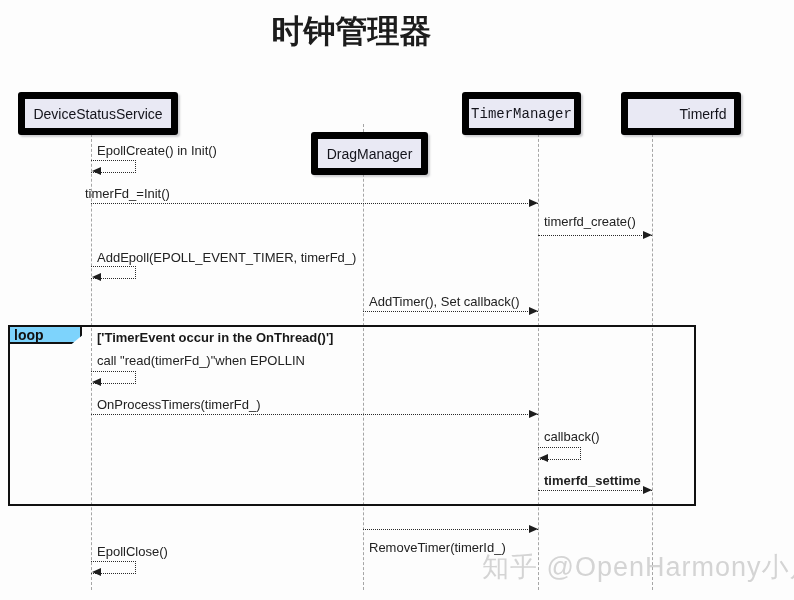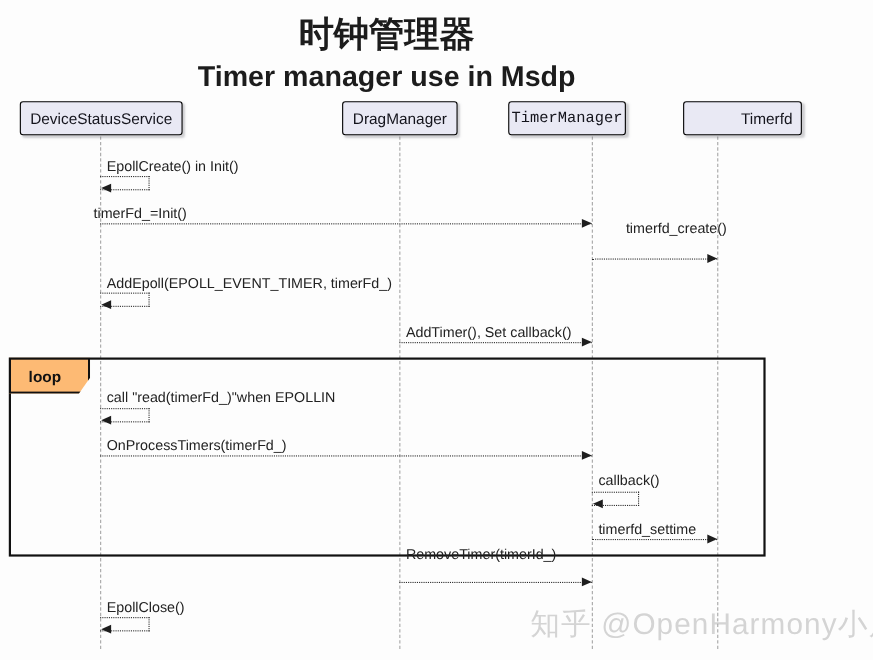--- a/index.html
+++ b/index.html
@@ -5,100 +5,100 @@
   html,body{margin:0;padding:0;background:#ffffff;}
   .stage{
     position:relative;width:794px;height:600px;background:#fdfdfd;overflow:hidden;
     font-family:"Liberation Sans", sans-serif;color:#1c1c1c;
   }
   .title{position:absolute;left:8px;top:12px;width:687px;text-align:center;font-weight:bold;line-height:1.2;}
   .title .zh{font-size:32px;}
   .title .en{font-size:26px;margin-top:4px;}
   .lifeline{position:absolute;top:124px;height:466px;width:0;border-left:1px dashed #a6a6a6;z-index:1;}
   .participant{
-    position:absolute;top:92px;height:29px;background:#e9e9f4;border:1px solid #000000;border-radius:3px;
+    position:absolute;top:92px;height:29px;background:#e9e9f4;border:7px solid #000000;border-radius:3px;
     box-shadow:2px 2px 2px rgba(120,120,130,0.35);display:flex;align-items:center;justify-content:center;
     font-size:14px;color:#14141c;z-index:3;
   }
   .msg-label{position:absolute;font-size:13px;color:#222222;white-space:nowrap;z-index:4;}
   .msg-line{position:absolute;height:0;border-top:1px dotted #2a2a2a;z-index:2;}
   .self-loop{position:absolute;width:44px;height:11px;border:1px dotted #2a2a2a;border-left:none;z-index:2;}
   .arrow-right{position:absolute;width:0;height:0;border-top:4px solid transparent;border-bottom:4px solid transparent;border-left:9px solid #1d1d1d;z-index:4;}
   .arrow-left{position:absolute;width:0;height:0;border-top:4px solid transparent;border-bottom:4px solid transparent;border-right:9px solid #1d1d1d;z-index:4;}
   .loop-frame{position:absolute;left:8px;top:325px;width:684px;height:177px;border:2px solid #111111;z-index:2;}
   .loop-tab{
-    position:absolute;left:8px;top:325px;width:74px;height:33px;background:#fdba74;border:2px solid #111111;
-    box-sizing:border-box;display:flex;align-items:center;padding-left:16px;font-size:14px;font-weight:bold;color:#111;
+    position:absolute;left:8px;top:325px;width:74px;height:19px;background:#7dd3fc;border:2px solid #111111;
+    box-sizing:border-box;display:flex;align-items:center;padding-left:4px;font-size:14px;font-weight:bold;color:#111;
     clip-path:polygon(0 0,100% 0,100% 55%,86% 100%,0 100%);z-index:5;
   }
   .loop-cond{position:absolute;left:97px;top:330px;font-size:13px;font-weight:bold;color:#181818;white-space:nowrap;z-index:4;}
   .watermark{position:absolute;left:482px;top:549px;font-size:27px;color:#d4d4d4;letter-spacing:1px;z-index:0;white-space:nowrap;}
 </style>
 </head>
 <body>
 
 <div class="stage">
 
   <div class="watermark">知乎 @OpenHarmony小瓜</div>
 
   <div class="title">
     <div class="zh">时钟管理器</div>
-    <div class="en">Timer manager use in Msdp</div>
   </div>
 
   <div class="lifeline" style="left:91px;"></div>
   <div class="lifeline" style="left:363px;"></div>
   <div class="lifeline" style="left:538px;"></div>
   <div class="lifeline" style="left:652px;"></div>
 
   <div class="participant" style="left:18px;width:146px;">DeviceStatusService</div>
-  <div class="participant" style="left:311px;width:103px;">DragManager</div>
+  <div class="participant" style="left:311px;width:103px;margin-top:40px;">DragManager</div>
   <div class="participant" style="left:462px;width:105px;font-family:Liberation Mono, monospace;">TimerManager</div>
   <div class="participant" style="left:621px;width:62px;padding-left:44px;">Timerfd</div>
 
   <div class="msg-label" style="left:97px;top:143px;">EpollCreate() in Init()</div>
   <div class="self-loop" style="left:91px;top:160px;"></div>
   <div class="arrow-left" style="left:92px;top:167px;"></div>
 
   <div class="msg-label" style="left:85px;top:186px;">timerFd_=Init()</div>
   <div class="msg-line" style="left:91px;top:203px;width:447px;"></div>
   <div class="arrow-right" style="left:529px;top:199px;"></div>
 
-  <div class="msg-label" style="left:544px;top:200px;margin-left:25px;">timerfd_create()</div>
+  <div class="msg-label" style="left:544px;top:214px;">timerfd_create()</div>
   <div class="msg-line" style="left:538px;top:235px;width:114px;"></div>
   <div class="arrow-right" style="left:643px;top:231px;"></div>
 
   <div class="msg-label" style="left:97px;top:250px;">AddEpoll(EPOLL_EVENT_TIMER, timerFd_)</div>
   <div class="self-loop" style="left:91px;top:266px;"></div>
   <div class="arrow-left" style="left:92px;top:273px;"></div>
 
   <div class="msg-label" style="left:369px;top:294px;">AddTimer(), Set callback()</div>
   <div class="msg-line" style="left:363px;top:311px;width:175px;"></div>
   <div class="arrow-right" style="left:529px;top:307px;"></div>
 
   <div class="loop-frame"></div>
   <div class="loop-tab">loop</div>
+  <div class="loop-cond">['TimerEvent occur in the OnThread()']</div>
 
   <div class="msg-label" style="left:97px;top:353px;">call "read(timerFd_)"when EPOLLIN</div>
   <div class="self-loop" style="left:91px;top:371px;"></div>
   <div class="arrow-left" style="left:92px;top:378px;"></div>
 
   <div class="msg-label" style="left:97px;top:397px;">OnProcessTimers(timerFd_)</div>
   <div class="msg-line" style="left:91px;top:414px;width:447px;"></div>
   <div class="arrow-right" style="left:529px;top:410px;"></div>
 
   <div class="msg-label" style="left:544px;top:429px;">callback()</div>
   <div class="self-loop" style="left:538px;top:447px;width:42px;"></div>
   <div class="arrow-left" style="left:539px;top:454px;"></div>
 
-  <div class="msg-label" style="left:544px;top:473px;">timerfd_settime</div>
+  <div class="msg-label" style="left:544px;top:473px;font-weight:bold;">timerfd_settime</div>
   <div class="msg-line" style="left:538px;top:490px;width:114px;"></div>
   <div class="arrow-right" style="left:643px;top:486px;"></div>
 
-  <div class="msg-label" style="left:369px;top:496px;">RemoveTimer(timerId_)</div>
+  <div class="msg-label" style="left:369px;top:540px;">RemoveTimer(timerId_)</div>
   <div class="msg-line" style="left:363px;top:529px;width:175px;"></div>
   <div class="arrow-right" style="left:529px;top:525px;"></div>
 
   <div class="msg-label" style="left:97px;top:544px;">EpollClose()</div>
   <div class="self-loop" style="left:91px;top:561px;"></div>
   <div class="arrow-left" style="left:92px;top:568px;"></div>
 
 </div>
 
 </body></html>

